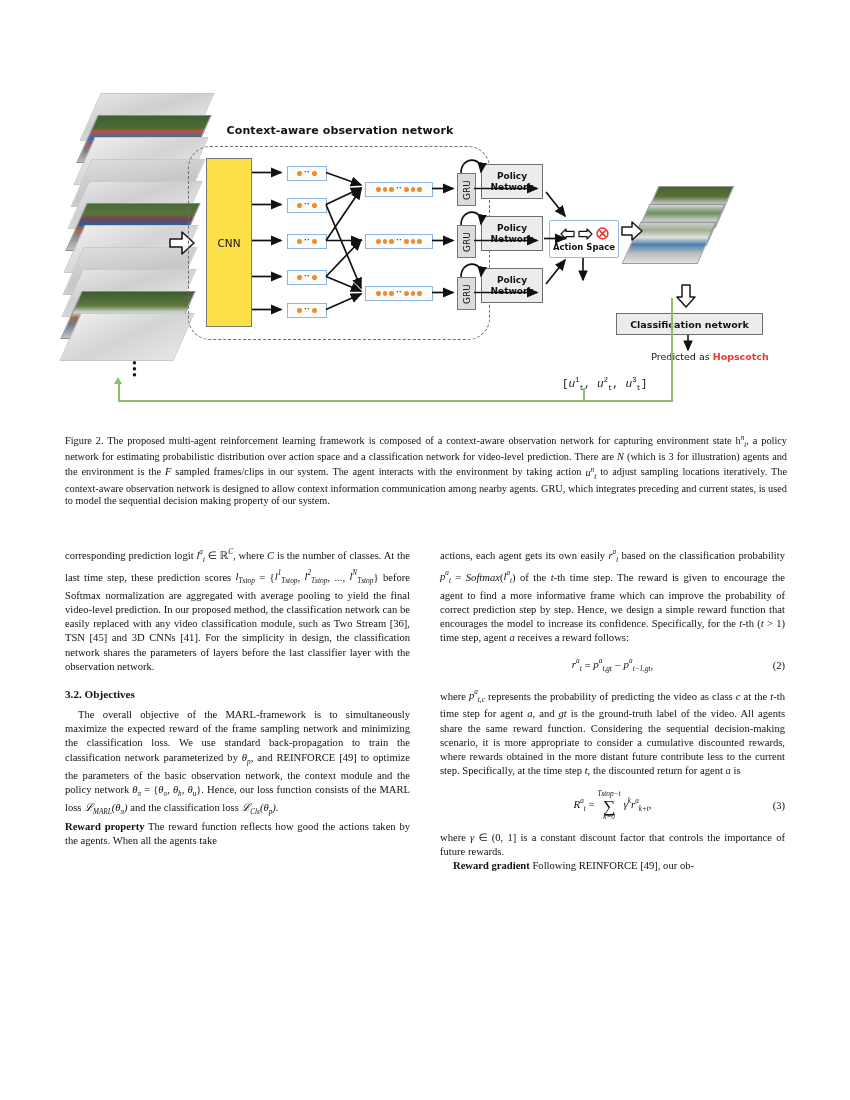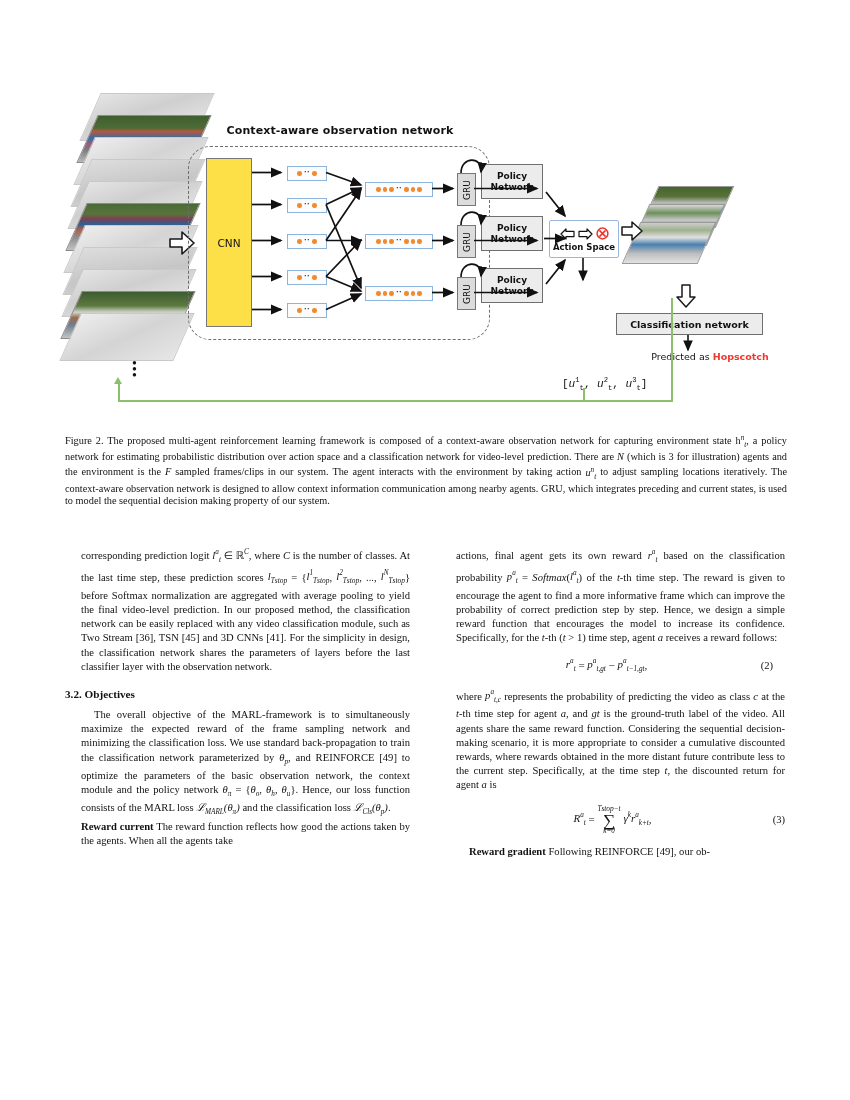--- a/index.html
+++ b/index.html
@@ -152,33 +152,33 @@
   .caption{
     position:absolute;left:65px;top:432px;width:722px;
     font-size:10.3px;line-height:12px;text-align:justify;color:#111;
   }
 
   
   .col{position:absolute;top:545px;width:345px;font-size:10.6px;line-height:14.2px;
        text-align:justify;color:#111;}
   .colL{left:65px;}
   .colR{left:440px;}
-  .col p{margin:0 0 0 16px;text-indent:13px;}
+  .col p{margin:0 0 0 0;text-indent:13px;}
   .col p.noind{text-indent:0;}
   .col h3{
     font-size:11.2px;font-weight:bold;margin:13px 0 7px 0;line-height:14px;
     font-family:"Liberation Serif", serif;
   }
   .col h4{
     font-size:10.8px;font-weight:bold;margin:14px 0 7px 0;line-height:14px;
     font-family:"Liberation Serif", serif;
   }
   .col .runin{font-weight:bold;}
   .eq{
-    display:block;position:relative;margin:9px 12px 9px 0;text-align:center;
+    display:block;position:relative;margin:9px 0 9px 0;text-align:center;
     font-size:11px;
   }
   .eq .num{position:absolute;right:0;top:50%;transform:translateY(-50%);font-size:10.6px;}
   .mi{font-style:italic;}
   .sm{font-size:7.4px;}
   .frac-sum{display:inline-block;text-align:center;vertical-align:middle;line-height:1;}
   .frac-sum .top{font-size:7.2px;display:block;}
   .frac-sum .mid{font-size:17px;display:block;line-height:15px;}
   .frac-sum .bot{font-size:7.2px;display:block;}
   sup.t{font-size:7.2px;vertical-align:super;}
@@ -428,25 +428,25 @@
         = {<span class="mi">l<sup class="t">1</sup><sub class="t">T<span class="sm">stop</span></sub></span>,
         <span class="mi">l<sup class="t">2</sup><sub class="t">T<span class="sm">stop</span></sub></span>, ...,
         <span class="mi">l<sup class="t">N</sup><sub class="t">T<span class="sm">stop</span></sub></span>}<span> before Softmax normalization are aggregated with average pooling to yield the final video-level prediction. In our proposed method, the classification network can be easily replaced with any video classification module, such as Two Stream [36], TSN [45] and 3D CNNs [41]. For the simplicity in design, the classification network shares the parameters of layers before the last classifier layer with the observation network.</span></p>
 
     <h3>3.2. Objectives</h3>
 
     <p><span>The overall objective of the MARL-framework is to simultaneously maximize the expected reward of the frame sampling network and minimizing the classification loss. We use standard back-propagation to train the classification network parameterized by </span><span class="mi">θ<sub class="t">p</sub></span><span>, and REINFORCE [49] to optimize the parameters of the basic observation network, the context module and the policy network </span><span class="mi">θ<sub class="t">π</sub></span>
         = {<span class="mi">θ<sub class="t">o</sub></span>, <span class="mi">θ<sub class="t">h</sub></span>, <span class="mi">θ<sub class="t">u</sub></span>}<span>. Hence, our loss function consists of the MARL loss </span><span class="mi">ℒ<sub class="t">MARL</sub>(θ<sub class="t">π</sub>)</span><span> and the classification loss </span><span class="mi">ℒ<sub class="t">Cls</sub>(θ<sub class="t">p</sub>)</span><span>.</span></p>
 
 
-    <p class="noind"><span class="runin">Reward current</span><span> The reward function reflects how good the actions taken by the agents. When all the agents take</span></p>
+    <p class="noind"><span class="runin">Reward property</span><span> The reward function reflects how good the actions taken by the agents. When all the agents take</span></p>
   </div>
 
   <div class="col colR">
-    <p class="noind"><span>actions, final agent gets its own reward </span><span class="mi">r<sup class="t">a</sup><sub class="t">t</sub></span><span> based on the classification probability </span><span class="mi">p<sup class="t">a</sup><sub class="t">t</sub></span>
+    <p class="noind"><span>actions, each agent gets its own easily </span><span class="mi">r<sup class="t">a</sup><sub class="t">t</sub></span><span> based on the classification probability </span><span class="mi">p<sup class="t">a</sup><sub class="t">t</sub></span>
         = <span class="mi">Softmax</span>(<span class="mi">l<sup class="t">a</sup><sub class="t">t</sub></span>)<span> of the </span><span class="mi">t</span><span>-th time step. The reward is given to encourage the agent to find a more informative frame which can improve the probability of correct prediction step by step. Hence, we design a simple reward function that encourages the model to increase its confidence. Specifically, for the </span><span class="mi">t</span><span>-th (</span><span class="mi">t</span><span> &gt; 1) time step, agent </span><span class="mi">a</span><span> receives a reward follows:</span></p>
 
     <div class="eq">
       <span class="mi">r<sup class="t">a</sup><sub class="t">t</sub></span> =
       <span class="mi">p<sup class="t">a</sup><sub class="t">t,gt</sub></span> −
       <span class="mi">p<sup class="t">a</sup><sub class="t">t−1,gt</sub></span>,
       <span class="num">(2)</span>
     </div>
 
     <p class="noind"><span>where </span><span class="mi">p<sup class="t">a</sup><sub class="t">t,c</sub></span><span> represents the probability of predicting the video as class </span><span class="mi">c</span><span> at the </span><span class="mi">t</span><span>-th time step for agent </span><span class="mi">a</span><span>, and </span><span class="mi">gt</span><span> is the ground-truth label of the video. All agents share the same reward function. Considering the sequential decision-making scenario, it is more appropriate to consider a cumulative discounted rewards, where rewards obtained in the more distant future contribute less to the current step. Specifically, at the time step </span><span class="mi">t</span><span>, the discounted return for agent </span><span class="mi">a</span><span> is</span></p>
@@ -455,17 +455,18 @@
       <span class="mi">R<sup class="t">a</sup><sub class="t">t</sub></span> =
       <span class="frac-sum">
         <span class="top mi">T<span class="sm">stop</span>−t</span>
         <span class="mid">∑</span>
         <span class="bot mi">k=0</span>
       </span>
       <span class="mi">γ<sup class="t">k</sup>r<sup class="t">a</sup><sub class="t">k+t</sub></span>,
       <span class="num">(3)</span>
     </div>
 
+    <p class="noind"><span>where </span><span class="mi">γ</span><span> ∈ (0, 1] is a constant discount factor that controls the importance of future rewards.</span></p>
 
     <p><span class="runin">Reward gradient</span><span> Following REINFORCE [49], our ob-</span></p>
   </div>
 
 </div>
 
 </body></html>

